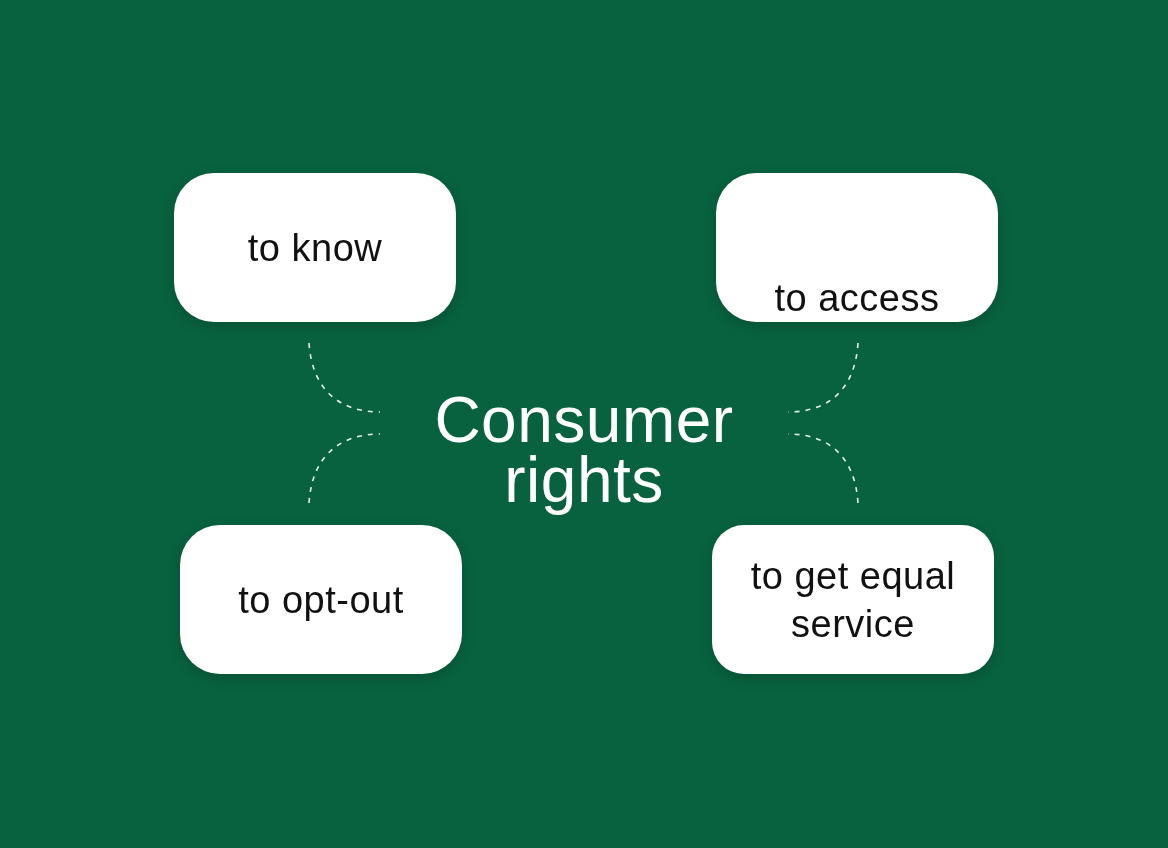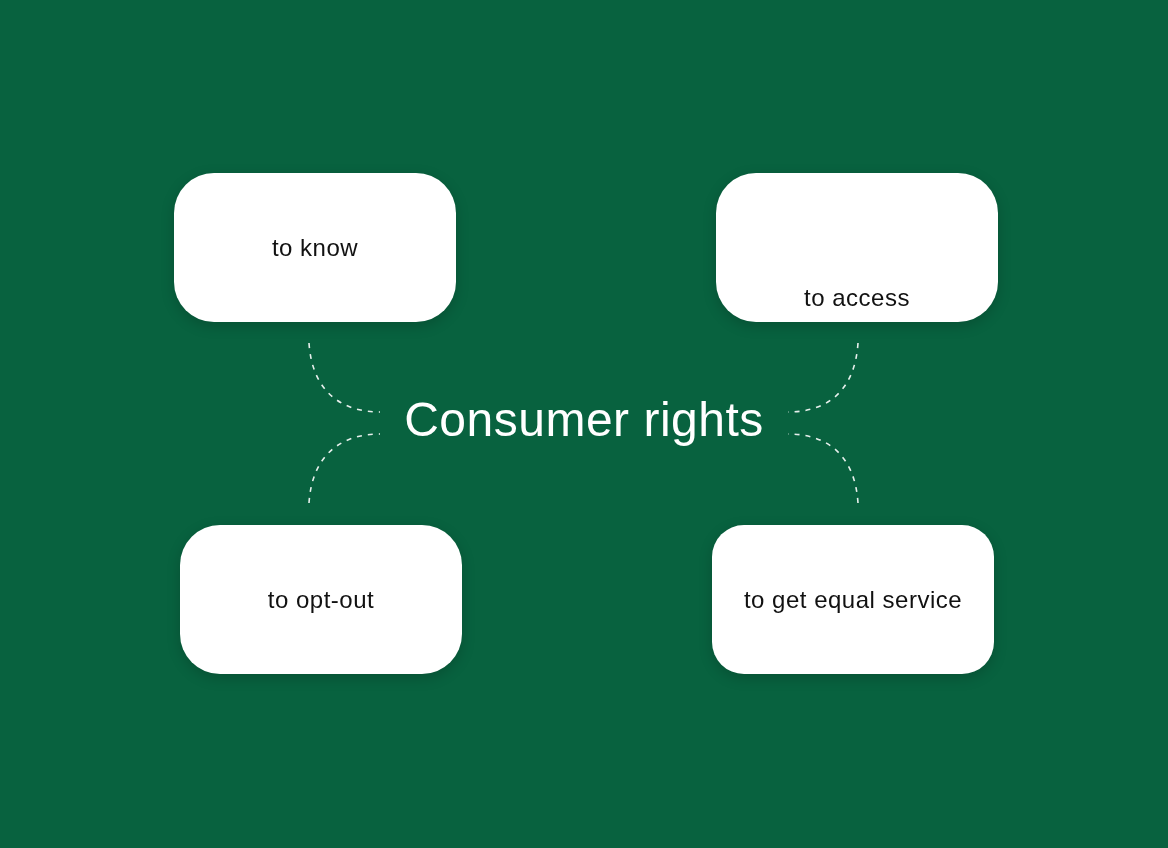--- a/index.html
+++ b/index.html
@@ -11,35 +11,35 @@
     }
     .box {
       position: absolute;
       width: 282px; height: 149px;
       background: #ffffff;
       border-radius: 40px;
       box-shadow: 0 4px 14px rgba(0,0,0,0.18);
       display: flex; align-items: center; justify-content: center;
       text-align: center;
       color: #111111;
-      font-size: 24px;
+      font-size: 38px;
       line-height: 48px;
       letter-spacing: 0.5px;
     }
     #box-know { left: 174px; top: 173px; }
     #box-access { left: 716px; top: 173px; align-items: flex-end; }
     #box-optout { left: 180px; top: 525px; }
     #box-equal { left: 712px; top: 525px; border-radius: 32px; }
     .box span { display: block; width: 230px; }
     .center-title {
       position: absolute;
       left: 384px; width: 400px; top: 390px; height: 60px;
       text-align: center;
       color: #ffffff;
-      font-size: 48px;
+      font-size: 64px;
       line-height: 60px;
       letter-spacing: 0.5px;
     }
     svg.connectors { position: absolute; left: 0; top: 0; }
   </style>
 </head>
 <body>
 
 <svg class="connectors" width="1168" height="848">
   <g fill="none" stroke="#ffffff" stroke-width="1.6" stroke-dasharray="5 6" opacity="0.9">

